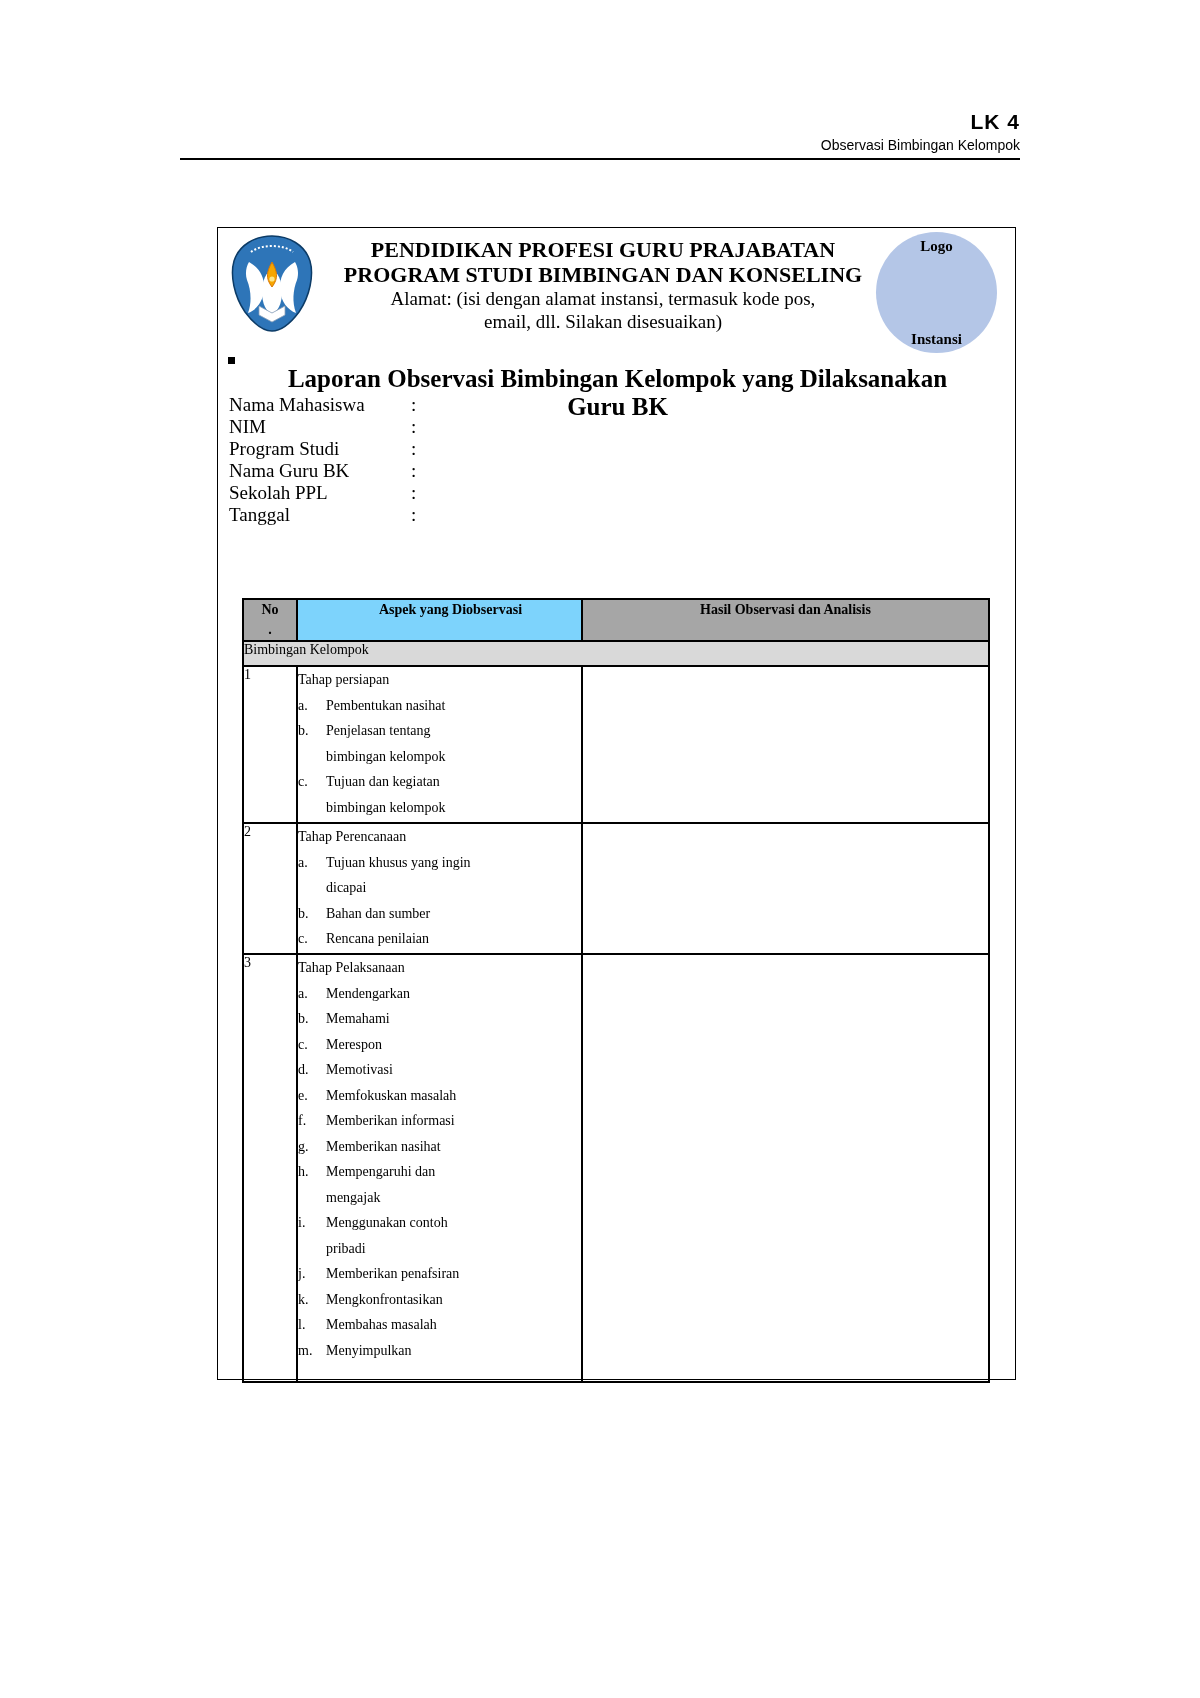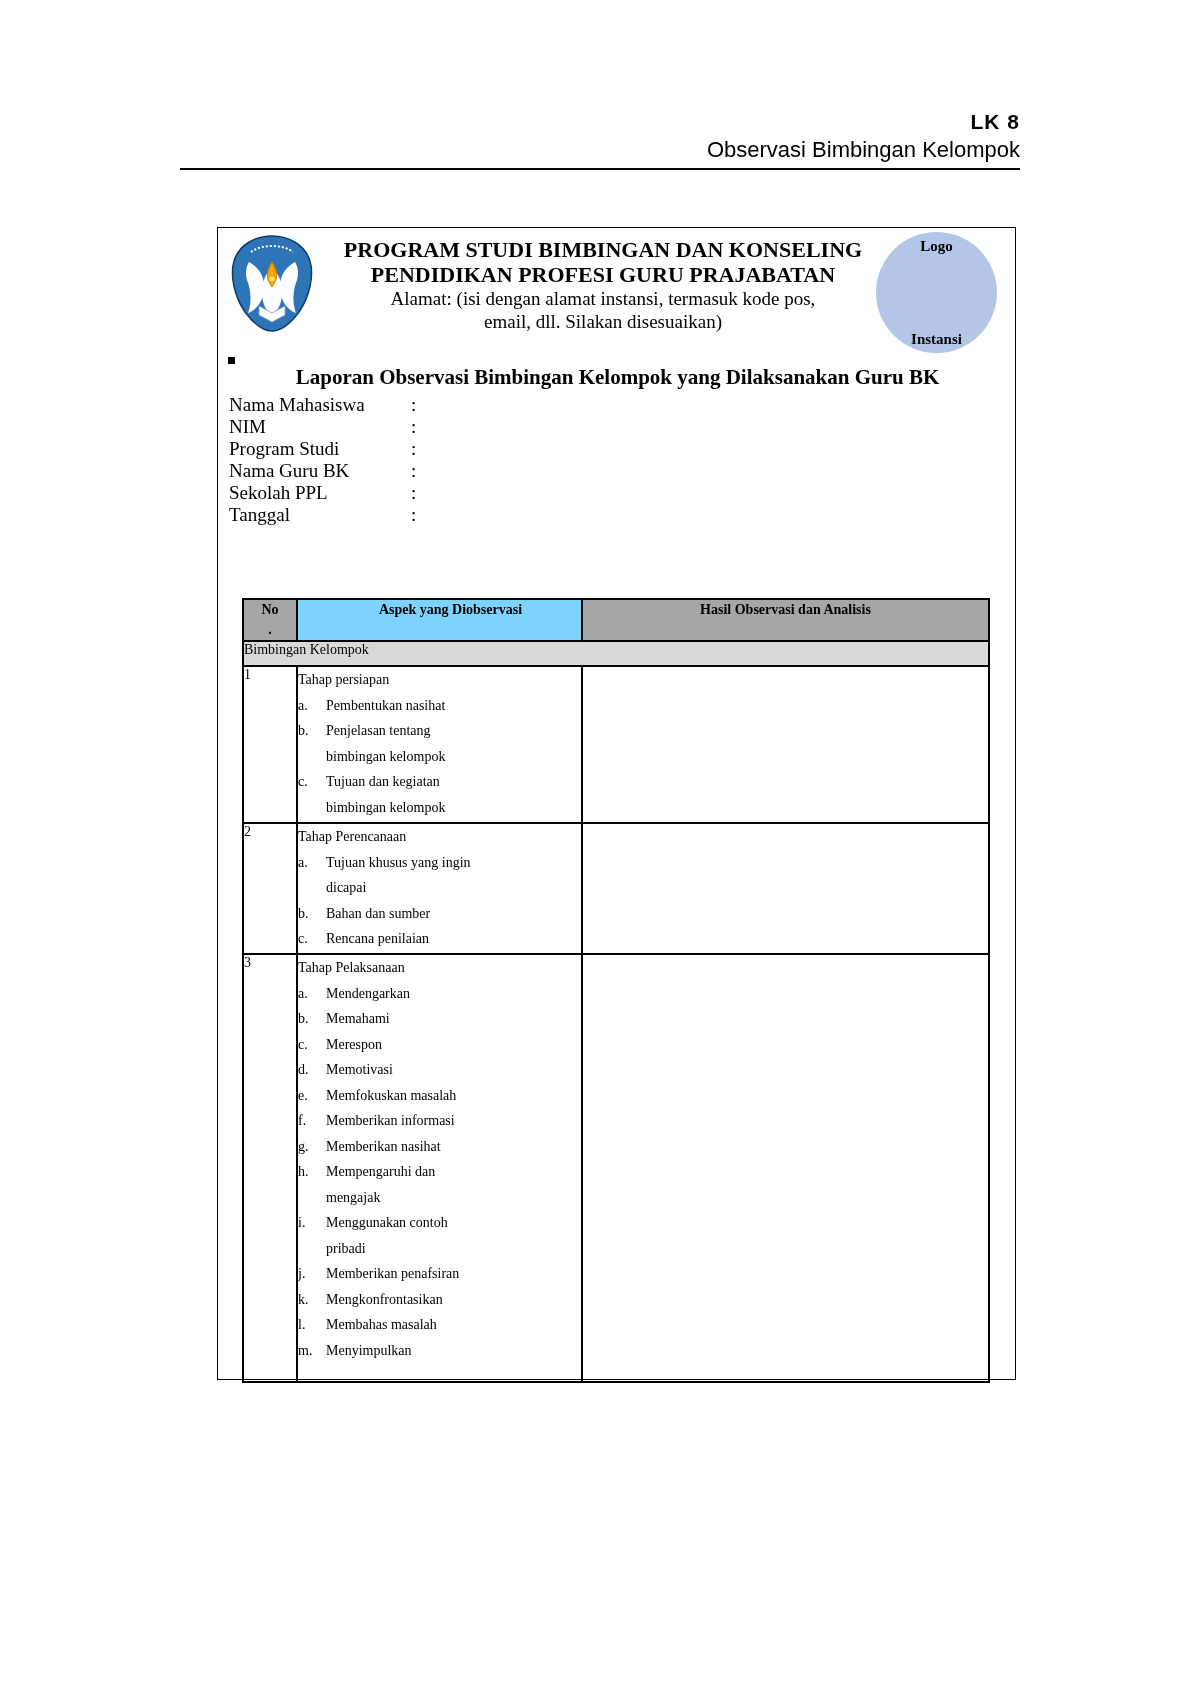--- a/index.html
+++ b/index.html
@@ -7,40 +7,40 @@
     width:1200px; height:1698px; position:relative;
     background:#ffffff; color:#000;
     font-family:"Liberation Serif", serif;
     overflow:hidden;
   }
 
   
   .page-header { position:absolute; left:180px; top:110px; width:840px; text-align:right;
                  font-family:"Liberation Sans", sans-serif; }
   .lk-tag { font-size:21px; font-weight:bold; letter-spacing:1px; }
-  .lk-subtitle { font-size:22px; margin-top:3px; }
+  .lk-subtitle { font-size:14px; margin-top:3px; }
   .header-rule { border-top:2.5px solid #000; margin-top:5px; }
 
   
   .doc-box { position:absolute; left:217px; top:227px; width:799px; height:1153px;
              border:1.5px solid #000; box-sizing:border-box; }
 
   
   .letterhead-logo { position:absolute; left:11px; top:6px; width:86px; height:100px; }
   .letterhead-text { position:absolute; left:100px; top:9px; width:570px; text-align:center; }
   .lh-line { font-size:22px; font-weight:bold; line-height:25px; white-space:nowrap; }
   .lh-addr { font-size:19px; line-height:23px; white-space:nowrap; }
   .instansi-circle { position:absolute; left:658px; top:4px; width:121px; height:121px;
                      border-radius:50%; display:flex; flex-direction:column; align-items:center;
                      justify-content:space-between; font-weight:bold; font-size:15px; line-height:28px; }
 
   .bullet-marker { position:absolute; left:10px; top:129px; width:7px; height:7px; background:#000; }
 
   .report-title { position:absolute; left:40px; top:137px; width:719px; margin:0;
-                  text-align:center; font-size:21px; font-weight:bold; }
+                  text-align:center; font-size:25px; font-weight:bold; }
 
   
   .form-fields { position:absolute; left:11px; top:166px; font-size:19px; }
   .field-row { height:22px; display:flex; align-items:flex-start; }
   .field-label { width:182px; }
   .field-colon { width:22px; }
   .field-value { min-width:330px; }
 
   
   #obs-table { position:absolute; left:24px; top:370px; width:746px;
@@ -60,41 +60,41 @@
   tr.r3 td.cell-aspek, tr.r3 td.cell-no { padding-top:9px; }
   .aspek-title { }
   .item { display:flex; }
   .item-letter { width:28px; flex:none; }
   .item-text { flex:1; }
 </style>
 </head>
 <body>
 
 <div class="page-header">
-  <div class="lk-tag">LK 8</div>
+  <div class="lk-tag">LK 4</div>
   <div class="lk-subtitle">Observasi Bimbingan Kelompok</div>
   <div class="header-rule"></div>
 </div>
 
 <div class="doc-box">
 
   <svg class="letterhead-logo" viewBox="0 0 86 100">
     <path d="M43 2 C60 2 76 11 81 27 C85 41 81 62 70 78 C61 90 51 97 43 97 C35 97 25 90 16 78 C5 62 1 41 5 27 C10 11 26 2 43 2 Z" fill="#2e75b8" stroke="#0c3b66" stroke-width="1.5"></path>
     <path d="M22 18 C32 10 54 10 64 18" fill="none" stroke="#ffffff" stroke-width="2" stroke-dasharray="2 2"></path>
     <path d="M20 28 C31 34 36 44 35 56 C34 68 27 76 19 79 C23 68 22 56 18 46 C16 40 17 33 20 28 Z" fill="#ffffff"></path>
     <path d="M66 28 C55 34 50 44 51 56 C52 68 59 76 67 79 C63 68 64 56 68 46 C70 40 69 33 66 28 Z" fill="#ffffff"></path>
     <ellipse cx="43" cy="58" rx="10" ry="21" fill="#ffffff"></ellipse>
     <path d="M30 72 L43 79 L56 72 L56 81 L43 88 L30 81 Z" fill="#ffffff" stroke="#8aa0b8" stroke-width="0.8"></path>
     <path d="M43 28 C38 37 36 44 43 53 C50 44 48 37 43 28 Z" fill="#f7a600" stroke="#d97706" stroke-width="1"></path>
     <circle cx="43" cy="45" r="2.6" fill="#fde68a"></circle>
   </svg>
 
   <div class="letterhead-text">
+    <div class="lh-line">PENDIDIKAN PROFESI GURU PRAJABATAN</div>
     <div class="lh-line">PROGRAM STUDI BIMBINGAN DAN KONSELING</div>
-    <div class="lh-line">PENDIDIKAN PROFESI GURU PRAJABATAN</div>
     <div class="lh-addr">Alamat: (isi dengan alamat instansi, termasuk kode pos,</div>
     <div class="lh-addr">email, dll. Silakan disesuaikan)</div>
   </div>
 
   <div class="instansi-circle" id="instansi-circle" style="background: rgb(180, 198, 231);">
     <div>Logo</div>
     <div>Instansi</div>
   </div>
 
   <div class="bullet-marker"></div>

